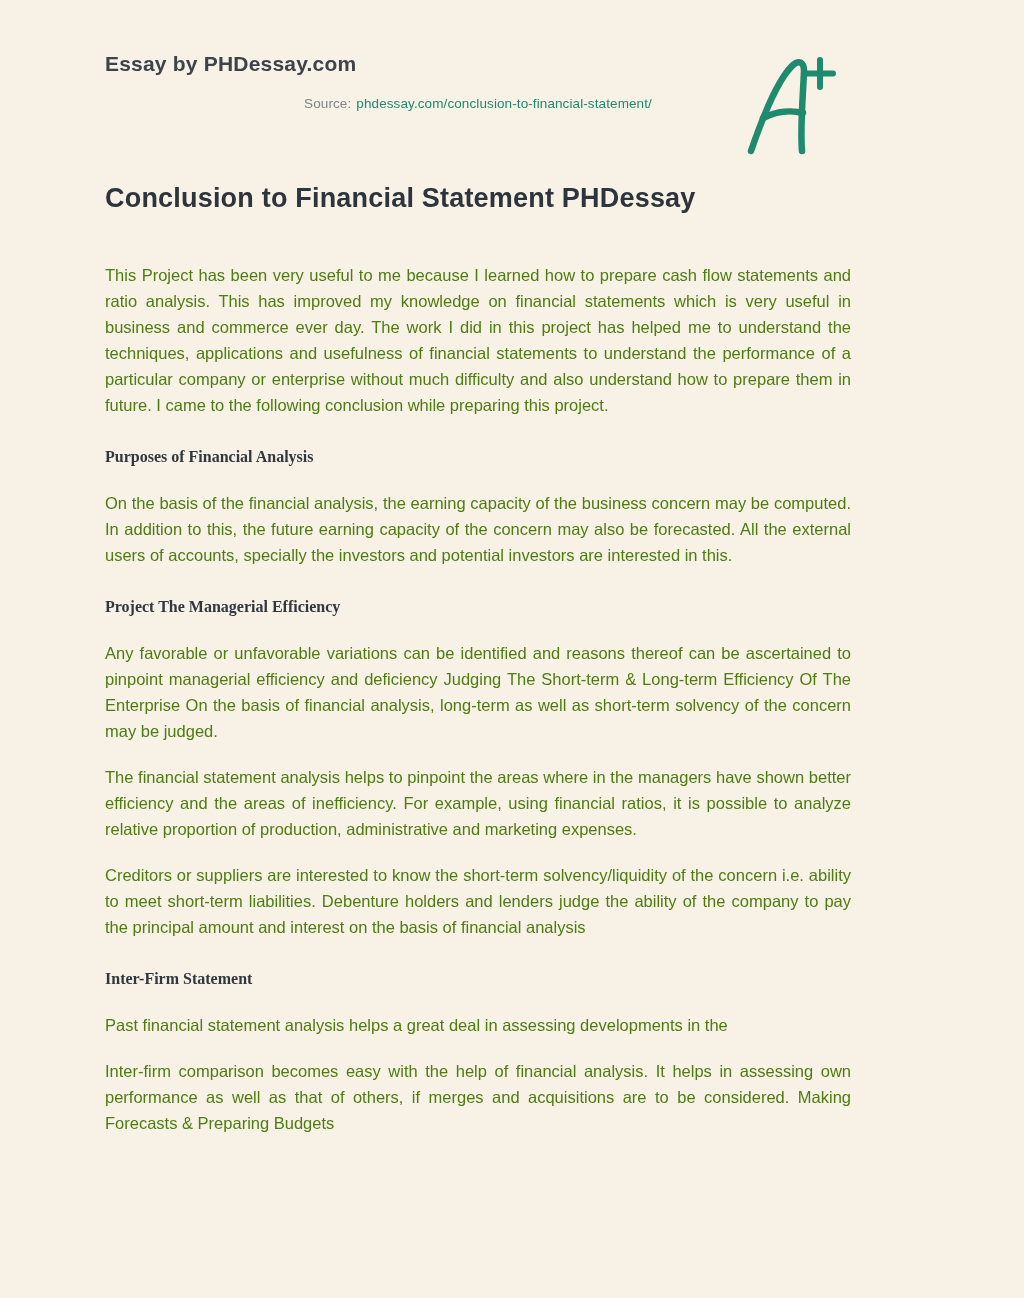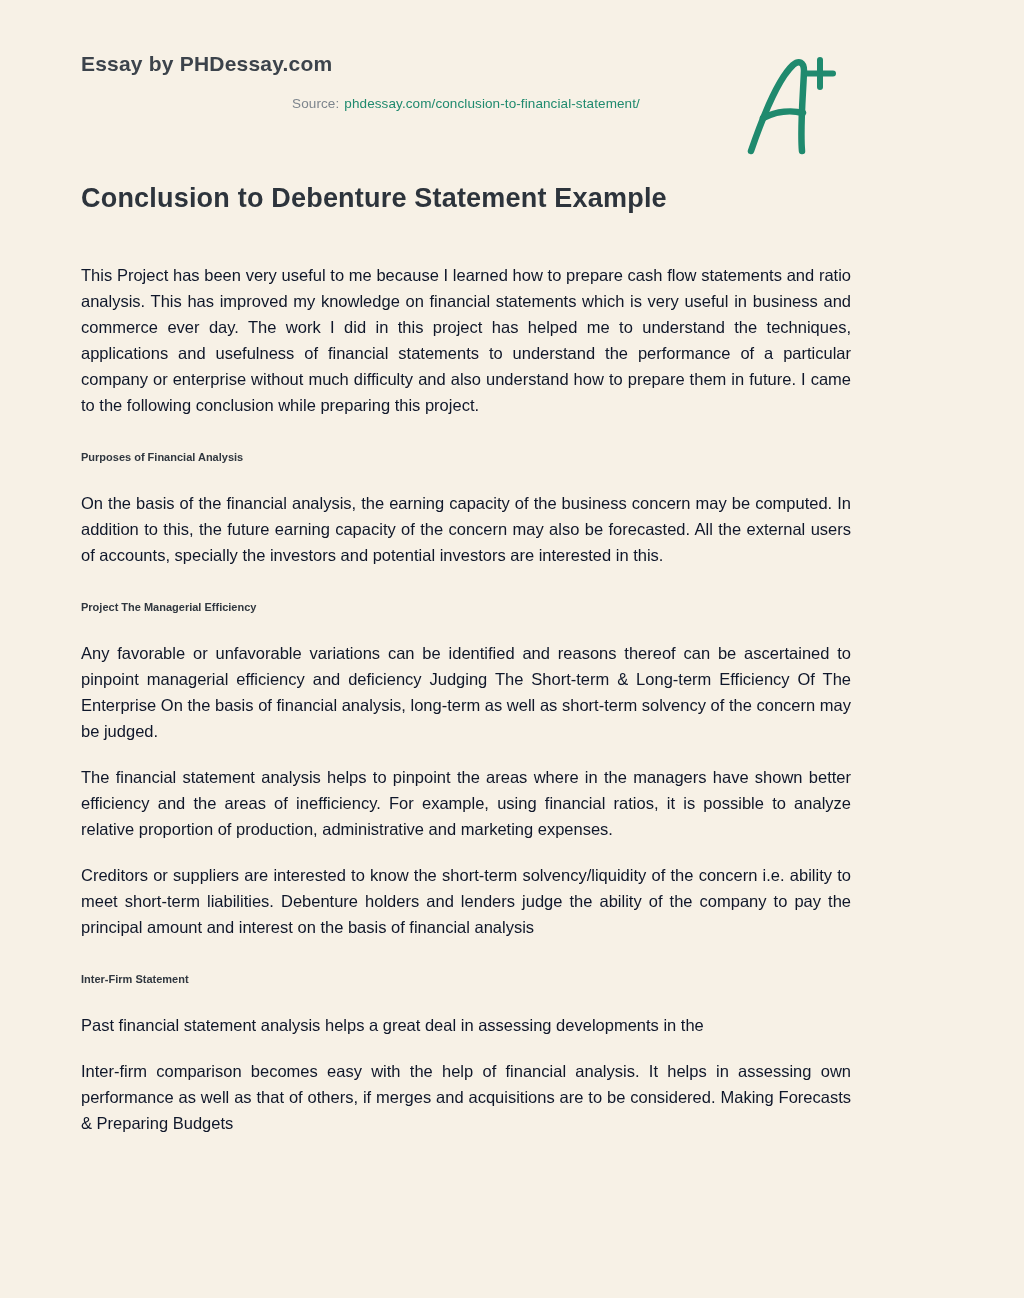--- a/index.html
+++ b/index.html
@@ -10,21 +10,21 @@
     width: 1024px;
     height: 1298px;
     background: #f7f1e6;
     font-family: "Liberation Sans", sans-serif;
     color: #363d45;
     overflow: hidden;
     position: relative;
   }
   .page {
     position: relative;
-    padding: 52px 89px 0 81px;
+    padding: 52px 89px 0 105px;
     box-sizing: border-box;
     width: 940px;
     height: 1298px;
   }
   .header {
     position: relative;
   }
   .byline {
     font-size: 21px;
     font-weight: 700;
@@ -67,28 +67,29 @@
     letter-spacing: 0.2px;
   }
   .body-text {
     margin-top: 48px;
   }
   .body-text p {
     margin: 0 0 20px 0;
     font-size: 16.5px;
     line-height: 26px;
     text-align: justify;
-    color: #0f172a;
+    color: #4d7c0f;
   }
   .body-text h2 {
     margin: 26px 0 20px 0;
-    font-size: 11px;
+    font-size: 16px;
     line-height: 26px;
     font-weight: 700;
     color: #30373f;
+    font-family: Liberation Serif, serif;
   }
   .body-text p:last-child {
     margin-bottom: 0;
   }
 </style>
 </head>
 <body>
 
 <div class="page">
 
@@ -100,21 +101,21 @@
     <div class="logo">
       <svg viewBox="0 0 96 104" fill="none" xmlns="http://www.w3.org/2000/svg">
         <path d="M8 97 C 20 62, 36 24, 50 11 C 56 6, 61 8, 61 17 C 60 42, 57 74, 59 97" stroke="#1f8a6e" stroke-width="6.5" stroke-linecap="round" fill="none"></path>
         <path d="M20 64 C 34 57, 49 56, 60 59" stroke="#1f8a6e" stroke-width="6.5" stroke-linecap="round" fill="none"></path>
         <path d="M77 6 L 77 33" stroke="#1f8a6e" stroke-width="6" stroke-linecap="round"></path>
         <path d="M64 19.5 L 90 19.5" stroke="#1f8a6e" stroke-width="6" stroke-linecap="round"></path>
       </svg>
     </div>
   </div>
 
-  <h1 class="title">Conclusion to Debenture Statement Example</h1>
+  <h1 class="title">Conclusion to Financial Statement PHDessay</h1>
 
   <div class="body-text">
 
     <p>This Project has been very useful to me because I learned how to prepare cash flow statements and ratio analysis. This has improved my knowledge on financial statements which is very useful in business and commerce ever day. The work I did in this project has helped me to understand the techniques, applications and usefulness of financial statements to understand the performance of a particular company or enterprise without much difficulty and also understand how to prepare them in future. I came to the following conclusion while preparing this project.</p>
 
     <h2>Purposes of Financial Analysis</h2>
 
 
     <p>On the basis of the financial analysis, the earning capacity of the business concern may be computed. In addition to this, the future earning capacity of the concern may also be forecasted. All the external users of accounts, specially the investors and potential investors are interested in this.</p>
 

